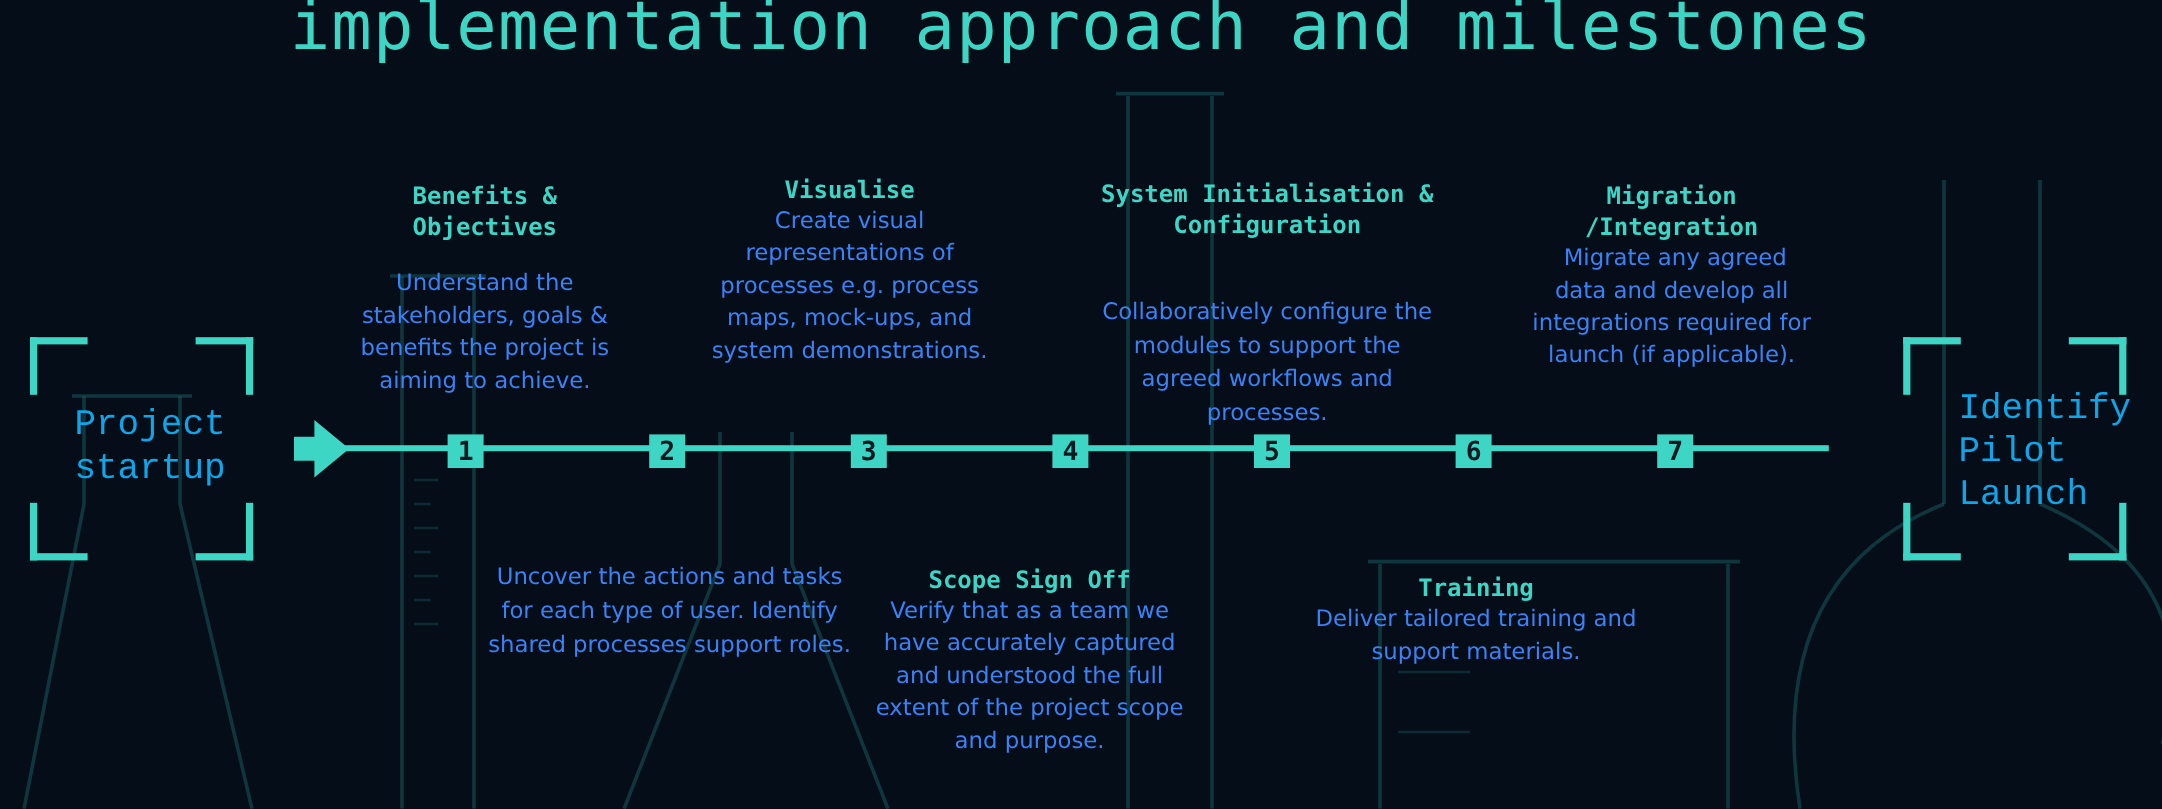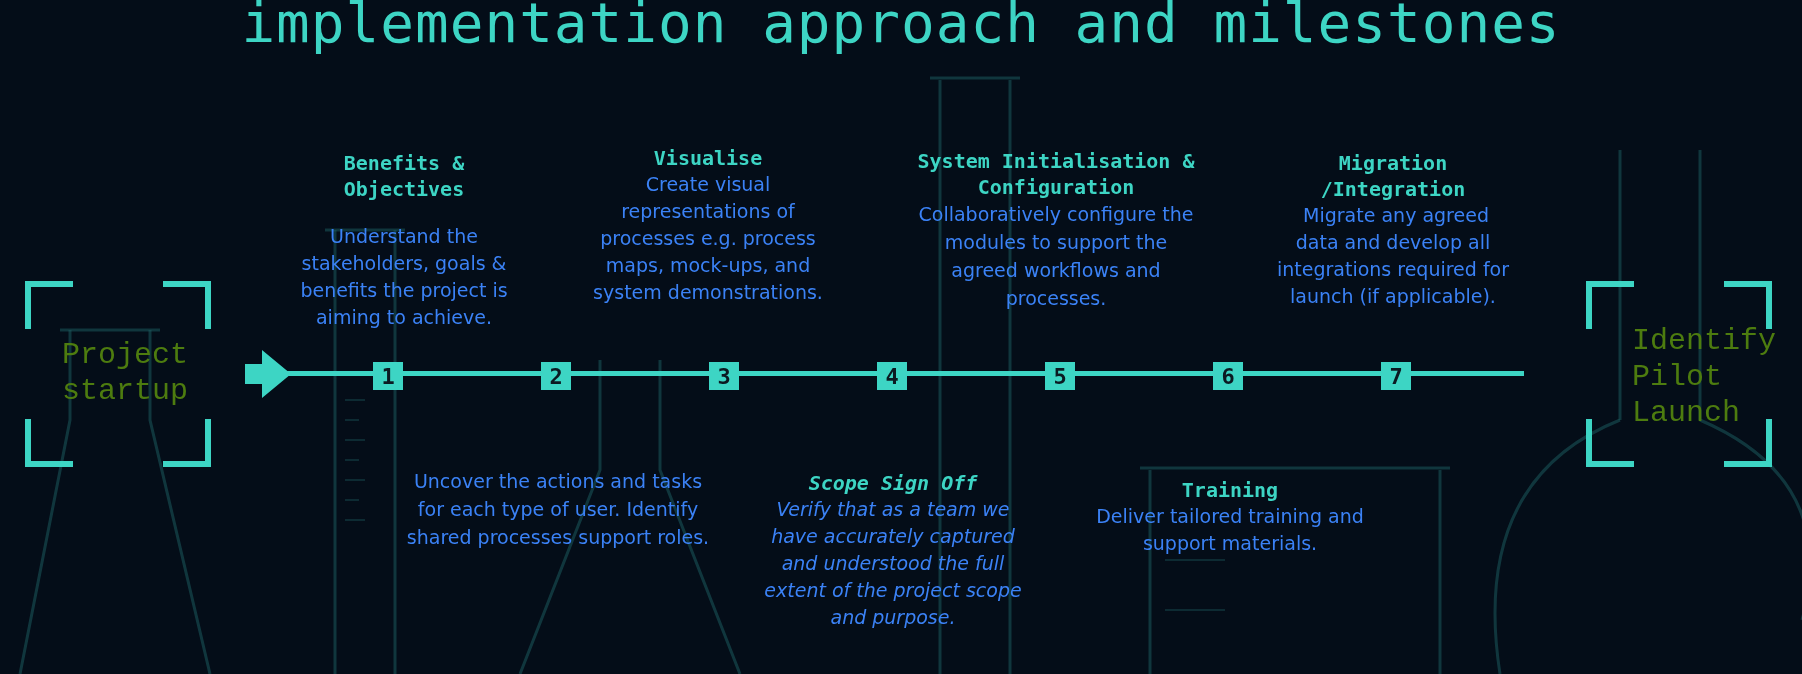--- a/index.html
+++ b/index.html
@@ -16,21 +16,21 @@
     color:#3dd5c4; letter-spacing:1px; white-space:nowrap;
   }
   .frame { position:absolute; width:186px; height:186px; }
   .corner { position:absolute; width:42px; height:42px; border-color:#3dd5c4; border-style:solid; border-width:0; }
   .c-tl { left:0; top:0; border-top-width:6px; border-left-width:6px; }
   .c-tr { right:0; top:0; border-top-width:6px; border-right-width:6px; }
   .c-bl { left:0; bottom:0; border-bottom-width:6px; border-left-width:6px; }
   .c-br { right:0; bottom:0; border-bottom-width:6px; border-right-width:6px; }
   .frame-text {
     position:absolute; font-family:"Liberation Mono", monospace;
-    color:#4d7c0f; font-size:30px; line-height:36px; white-space:pre-line;
+    color:#0ea5e9; font-size:30px; line-height:36px; white-space:pre-line;
   }
   .timeline-line { position:absolute; left:285px; top:371px; width:1239px; height:5px; background:#3dd5c4; }
   .arrow { position:absolute; left:245px; top:350px; width:48px; height:48px; }
   .marker {
     position:absolute; width:30px; height:28px; background:#3dd5c4; color:#0b1a22;
     font-family:"DejaVu Sans Mono", monospace; font-weight:bold; font-size:22px;
     line-height:29px; text-align:center;
   }
   .step { position:absolute; text-align:center; }
   .step .h {
@@ -120,42 +120,42 @@
   <div class="d" style="white-space:pre-line;">Create visual
 representations of
 processes e.g. process
 maps, mock-ups, and
 system demonstrations.</div>
 </div>
 
 <div class="step" style="left:886px; top:148px; width:340px;">
   <div class="h" style="white-space:pre-line;">System Initialisation &amp;
 Configuration</div>
-  <div class="d" style="white-space:pre-line; line-height:28px;">Collaboratively configure the
+  <div class="d" style="white-space:pre-line; line-height:28px;margin-top:46px;">Collaboratively configure the
 modules to support the
 agreed workflows and
 processes.</div>
 </div>
 
 <div class="step" style="left:1253px; top:150px; width:280px;">
   <div class="h" style="white-space:pre-line;">Migration
 /Integration</div>
   <div class="d" style="white-space:pre-wrap;"> Migrate any agreed
 data and develop all
 integrations required for
 launch (if applicable).</div>
 </div>
 
 <div class="step" style="left:388px; top:467px; width:340px;">
   <div class="d" style="white-space:pre-line; line-height:28px;">Uncover the actions and tasks
 for each type of user. Identify
 shared processes support roles.</div>
 </div>
 
-<div class="step" style="left:737px; top:470px; width:312px;font-style:italic;">
+<div class="step" style="left:702px; top:470px; width:312px;">
   <div class="h" style="white-space:pre-line;">Scope Sign Off</div>
   <div class="d" style="white-space:pre-line;">Verify that as a team we
 have accurately captured
 and understood the full
 extent of the project scope
 and purpose.</div>
 </div>
 
 <div class="step" style="left:1070px; top:477px; width:320px;">
   <div class="h" style="white-space:pre-line;">Training</div>

